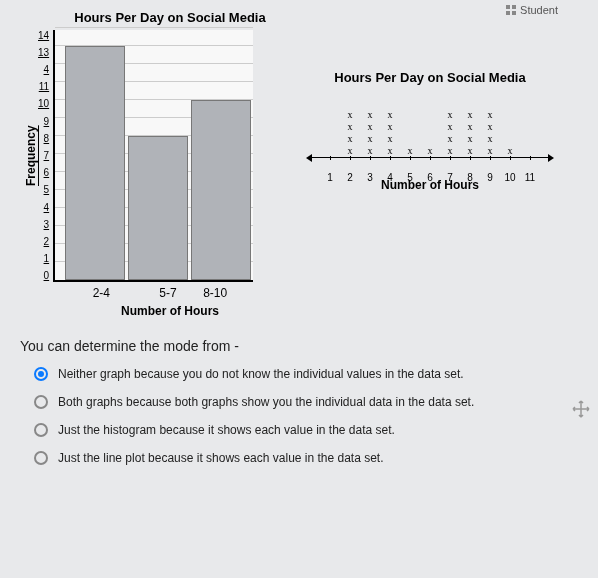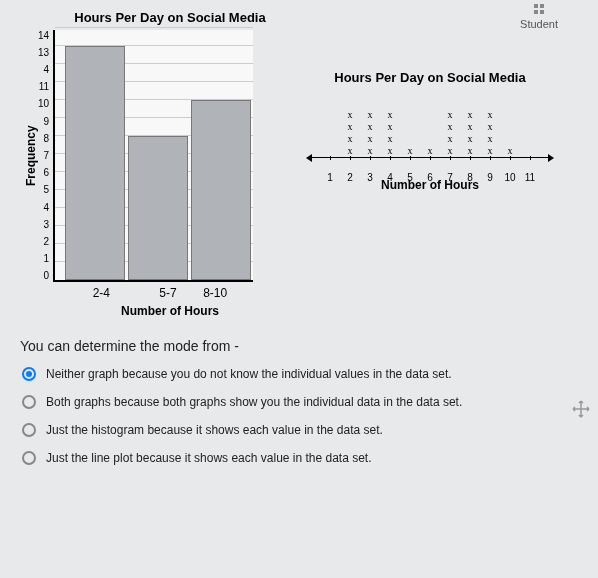--- a/index.html
+++ b/index.html
@@ -1,22 +1,22 @@
 <!DOCTYPE html>
 <html><head>
 <meta charset="utf-8">
 <style>
   * { box-sizing: border-box; margin: 0; padding: 0; }
   body { font-family: Arial, sans-serif; background: #e8e9eb; width: 598px; height: 578px; overflow: hidden; position: relative; }
-  .student-tag { position: absolute; top: 4px; right: 40px; font-size: 11px; color: #555; display: flex; align-items: center; gap: 4px; flex-direction: column; }
+  .student-tag { position: absolute; top: 4px; right: 40px; font-size: 11px; color: #555; display: flex; align-items: center; gap: 4px; }
   .student-tag svg { width: 10px; height: 10px; }
   .charts-row { display: flex; gap: 20px; padding: 10px 20px 0 20px; align-items: flex-start; }
   .histogram-wrap { position: relative; width: 260px; }
   .hist-title { text-align: center; font-weight: bold; font-size: 13px; line-height: 1.2; margin-bottom: 4px; margin-left: 40px; }
-  .hist-body { display: flex; }
+  .hist-body { display: flex; text-decoration: underline; }
   .y-label { writing-mode: vertical-rl; transform: rotate(180deg); font-size: 12px; font-weight: bold; text-align: center; padding-right: 4px; }
   .y-ticks { display: flex; flex-direction: column; justify-content: space-between; font-size: 10px; text-align: right; height: 252px; padding-right: 4px; }
   .plot-area { position: relative; width: 200px; height: 252px; border-left: 2px solid #000; border-bottom: 2px solid #000; background: #f8f8f8; }
   .gridline { position: absolute; left: 0; right: 0; border-top: 1px solid #ccc; }
   .bar { position: absolute; bottom: 0; background: #b0b3b8; border: 1px solid #777; width: 60px; }
   .x-ticks { display: flex; margin-left: 48px; width: 200px; justify-content: space-around; font-size: 12px; margin-top: 4px; }
   .x-label { text-align: center; font-weight: bold; font-size: 12px; margin-top: 4px; margin-left: 40px; }
   .dotplot-wrap { width: 260px; margin-top: 60px; }
   .dp-title { text-align: center; font-weight: bold; font-size: 13px; line-height: 1.2; margin-bottom: 6px; }
   .dp-grid { position: relative; height: 80px; width: 240px; margin: 0 auto; }
@@ -24,21 +24,21 @@
   .dp-x { font-family: serif; }
   .dp-axis { position: absolute; bottom: 14px; left: 0; right: 0; border-top: 1.5px solid #000; }
   .dp-axis::before, .dp-axis::after { content: ''; position: absolute; top: -4px; width: 0; height: 0; border-top: 4px solid transparent; border-bottom: 4px solid transparent; }
   .dp-axis::before { left: -4px; border-right: 6px solid #000; }
   .dp-axis::after { right: -4px; border-left: 6px solid #000; }
   .dp-ticks { position: absolute; bottom: 0; left: 0; right: 0; display: flex; font-size: 10px; }
   .dp-tick { width: 20px; text-align: center; position: relative; }
   .dp-tick::before { content: ''; position: absolute; top: -16px; left: 50%; width: 1px; height: 4px; background: #000; }
   .dp-xlabel { text-align: center; font-weight: bold; font-size: 12px; margin-top: 6px; }
   .question { padding: 16px 20px 8px; font-size: 14px; line-height: 1.8; color: #222; }
-  .options { padding: 0 22px; }
+  .options { padding: 0 34px; }
   .option { display: flex; align-items: center; gap: 10px; font-size: 12px; color: #222; margin-bottom: 14px; }
   .radio { width: 14px; height: 14px; border: 2px solid #888; border-radius: 50%; flex-shrink: 0; position: relative; }
   .radio.selected { border-color: #0a7aff; }
   .radio.selected::after { content: ''; position: absolute; inset: 2px; background: #0a7aff; border-radius: 50%; }
   .move-icon { position: absolute; right: 8px; top: 400px; color: #888; }
 </style>
 </head>
 <body>
 
 <div class="student-tag">

